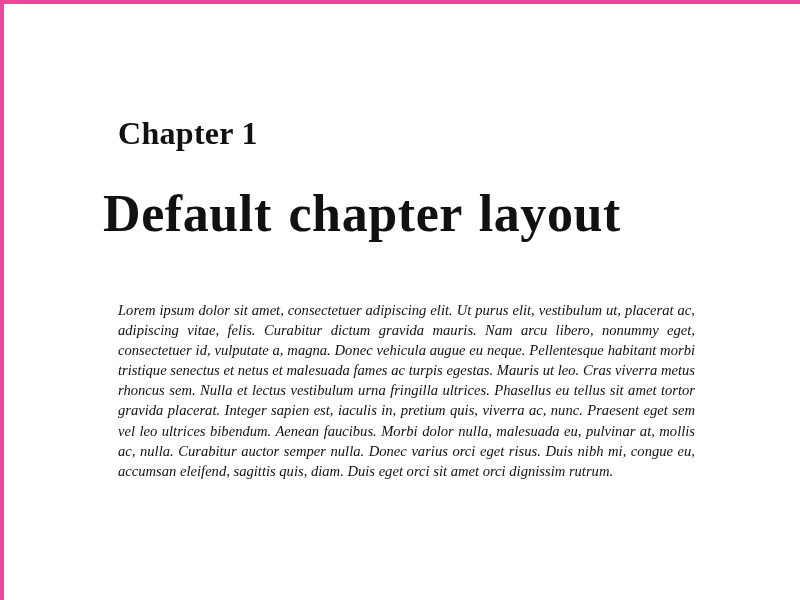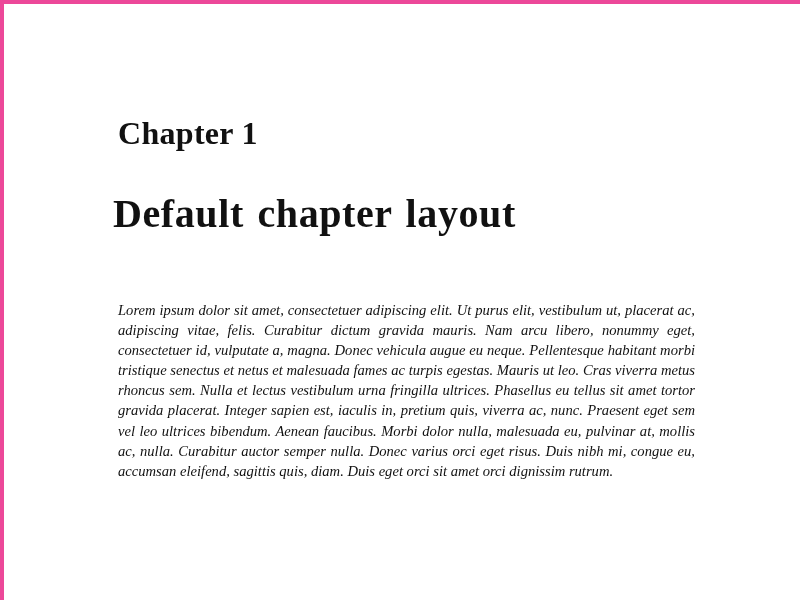--- a/index.html
+++ b/index.html
@@ -25,25 +25,25 @@
       top: 110px;
       font-family: "Liberation Serif", serif;
       font-weight: bold;
       font-size: 32px;
       line-height: 38px;
       margin: 0;
       letter-spacing: 0.3px;
     }
     .chapter-title {
       position: absolute;
-      left: 109px;
+      left: 99px;
       top: 186px;
       font-family: "Liberation Serif", serif;
       font-weight: bold;
-      font-size: 40px;
+      font-size: 52px;
       line-height: 48px;
       margin: 0;
       letter-spacing: 0.6px;
       word-spacing: 3px;
     }
     .body-text {
       position: absolute;
       left: 114px;
       top: 296px;
       width: 577px;

